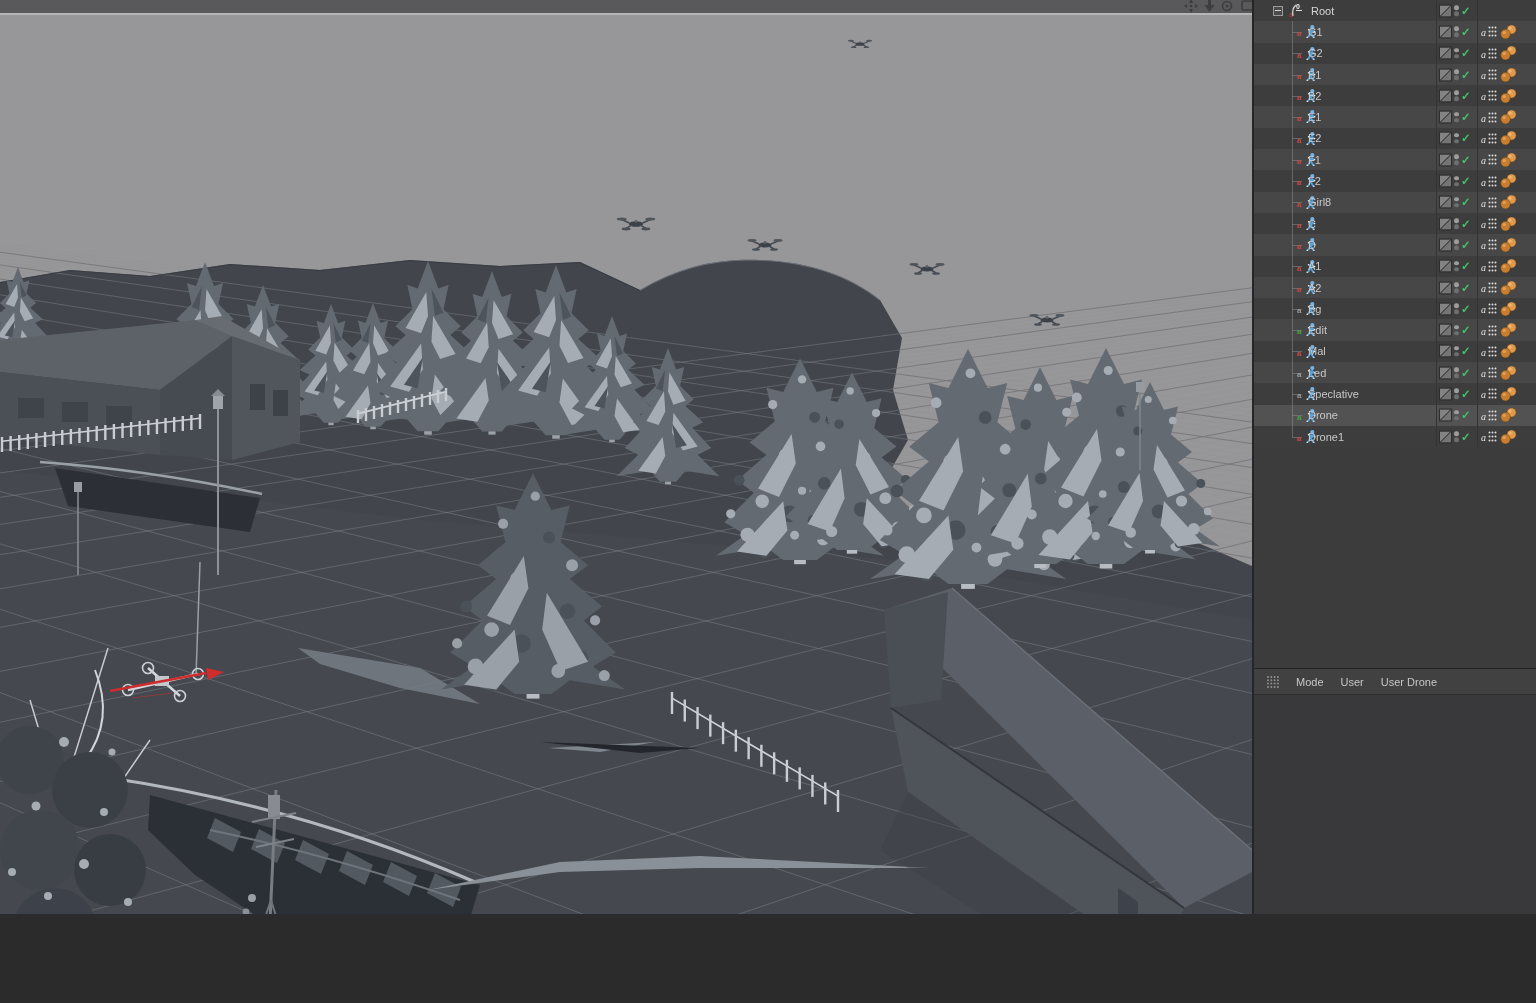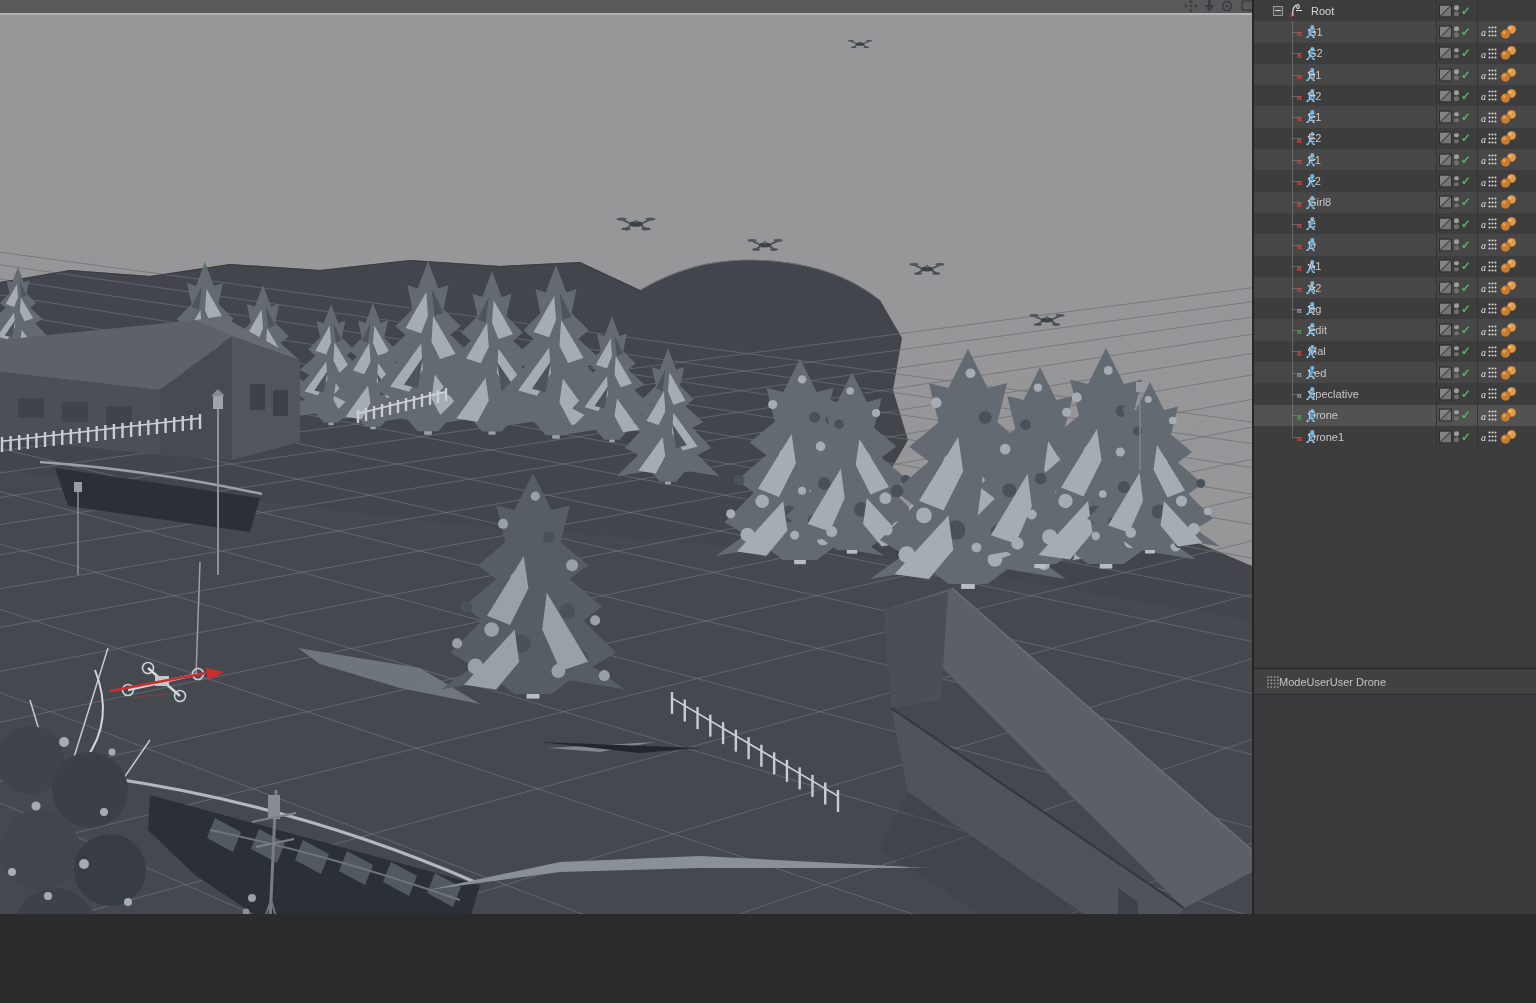--- a/index.html
+++ b/index.html
@@ -36,21 +36,21 @@
   .dots{left:200px;width:6px}
   .dots i{display:block;width:4.5px;height:4.5px;border-radius:50%;margin:1.5px 0}
   .dots .d1{background:#9d9d9d}.dots .d2{background:#6e6e6e}
   .check{left:207px;color:#45c06c;font-size:11.5px;font-weight:bold}
   .tags{left:227px;display:flex;align-items:center;gap:3px}
   
   .attribute-manager{position:absolute;left:0;top:668px;right:0;bottom:0;background:#39393b;border-top:1px solid #232323}
   .am-bar{height:25px;background:#414141;border-bottom:1px solid #2c2c2c;display:flex;align-items:center;
           font-size:11px;color:#c6c6c6}
   .am-grid{margin-left:12px;display:inline-flex}
-  .am-item{cursor:default}
+  .am-item{margin-left:17px;cursor:default}
   .am-content{height:calc(100% - 26px)}
 </style>
 </head>
 <body>
 
 <div class="app">
 
   <div class="viewport">
     <svg id="scene" width="1252" height="1003" viewBox="0 0 1252 1003">
       <defs>

